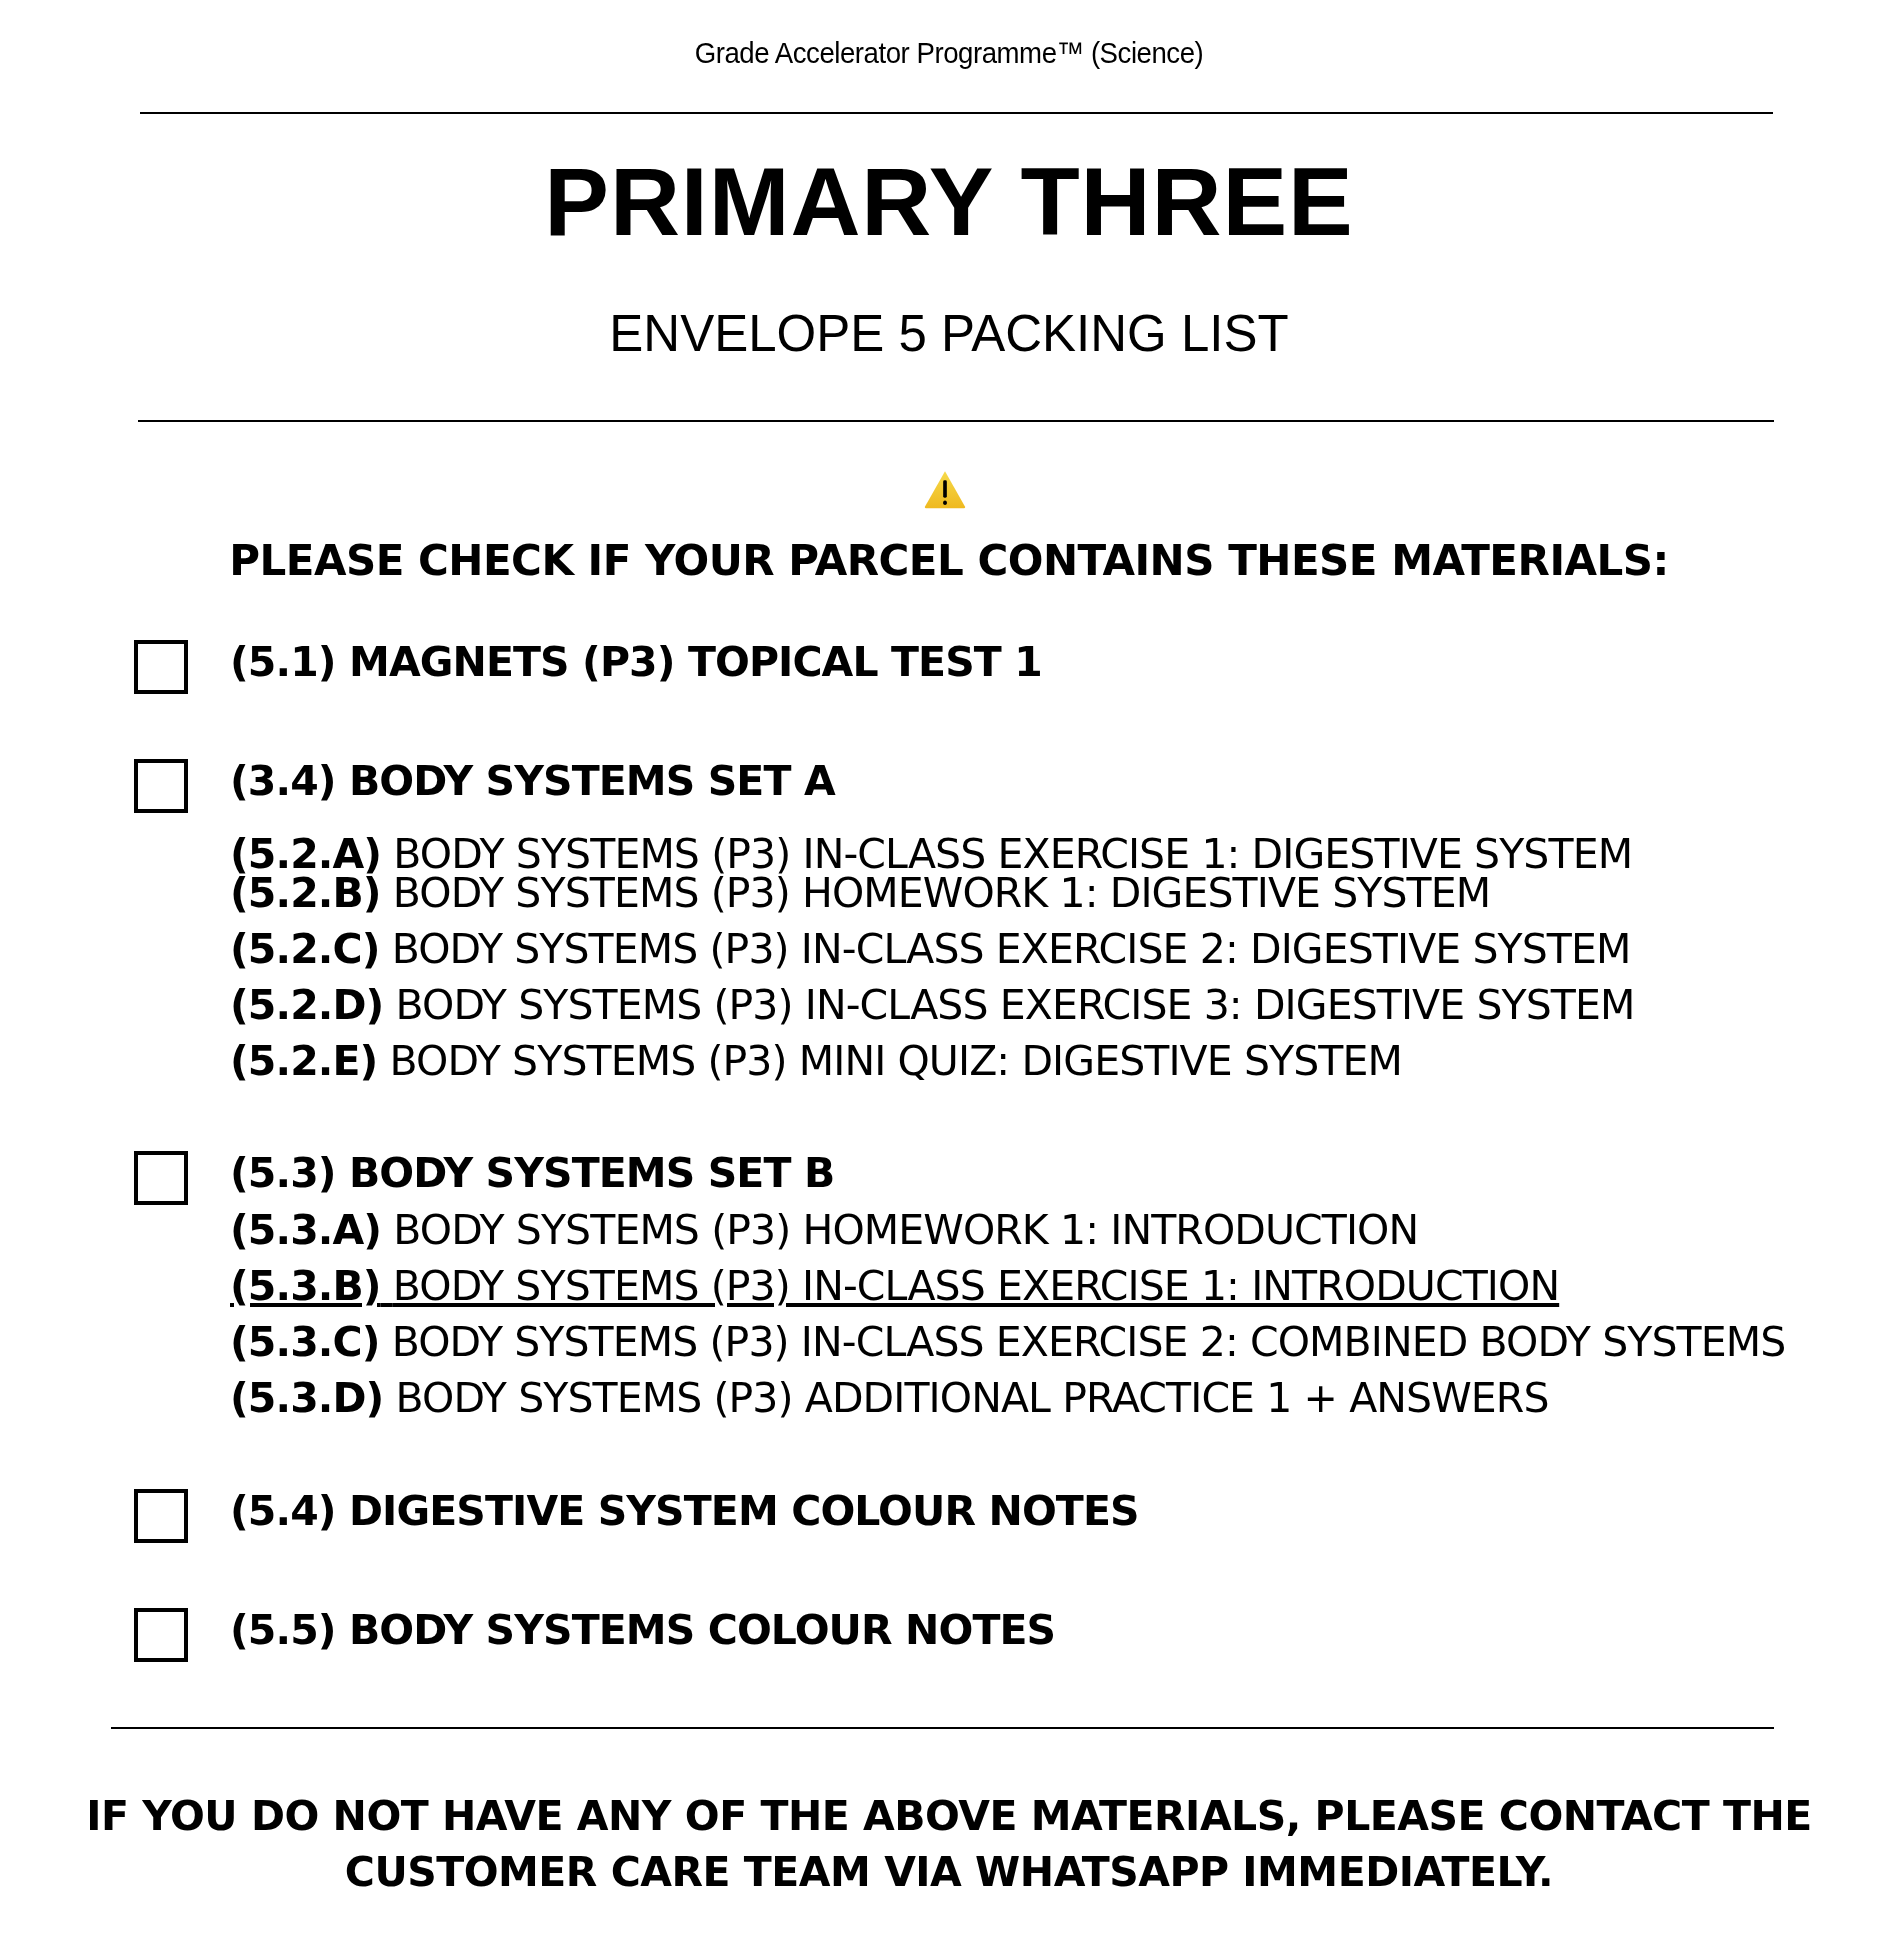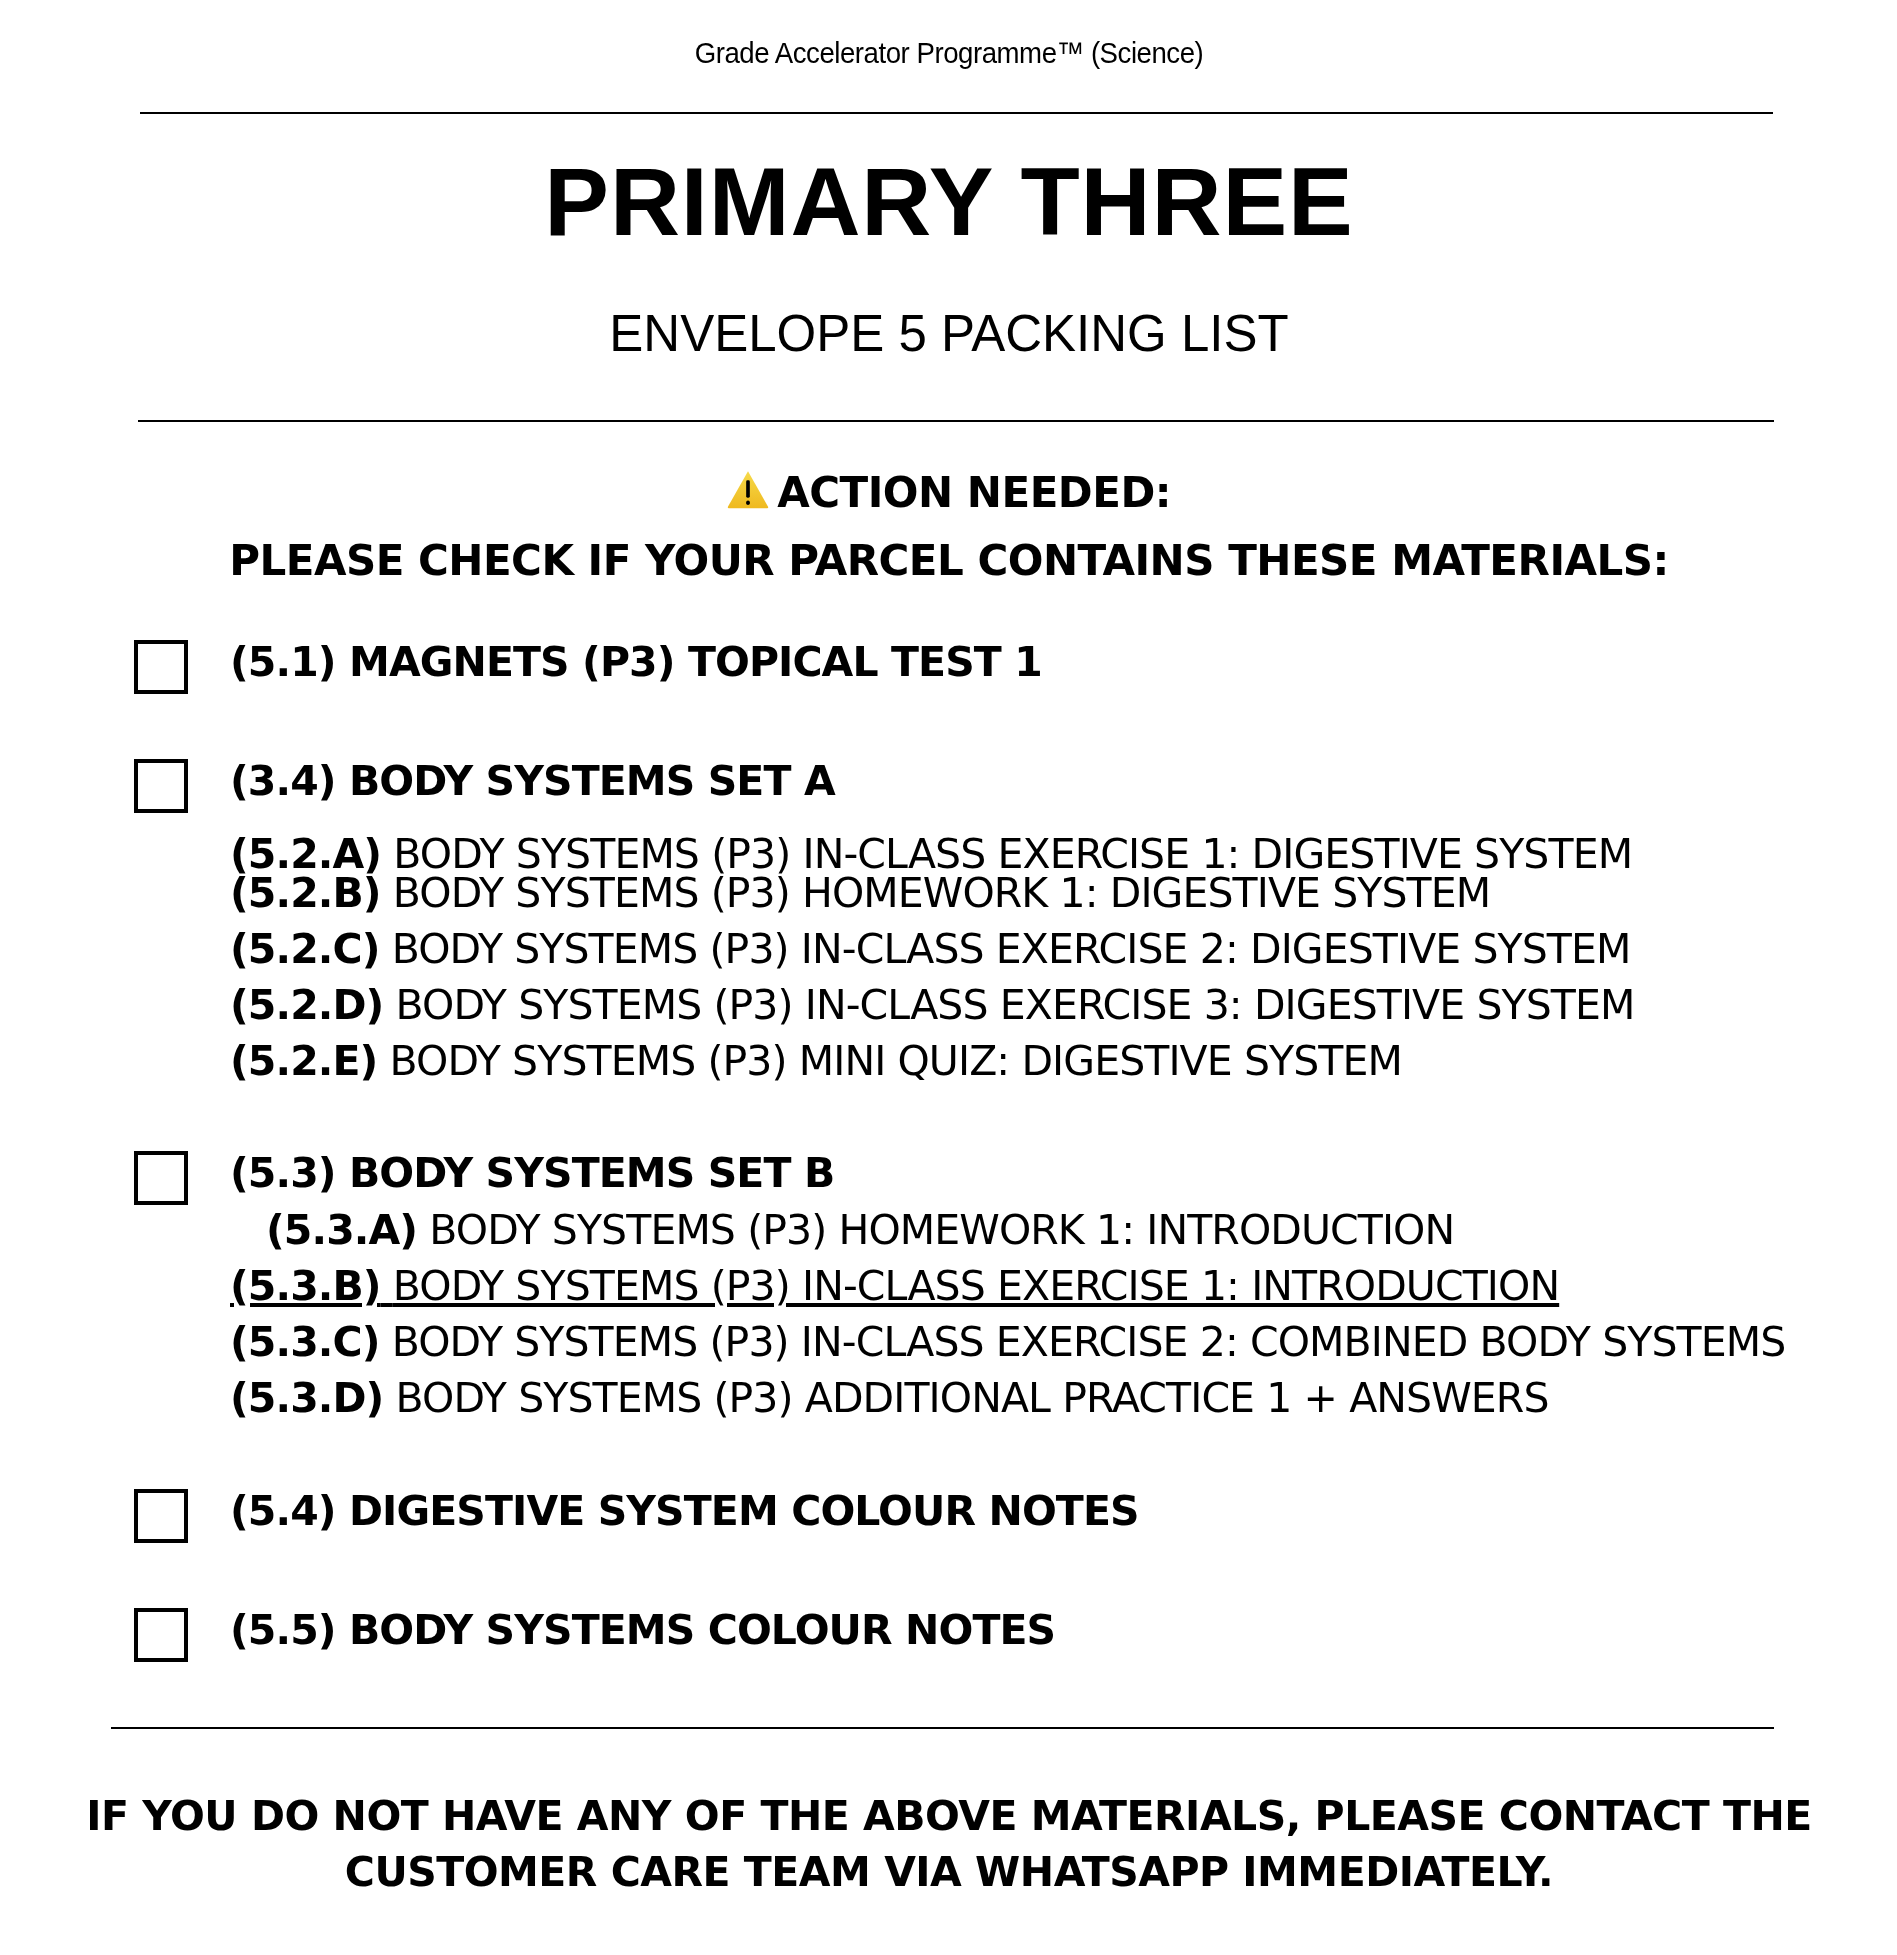--- a/index.html
+++ b/index.html
@@ -115,21 +115,21 @@
       <defs>
         <linearGradient id="wg" x1="0" y1="0" x2="0" y2="1">
           <stop offset="0" stop-color="#f6da4a"></stop>
           <stop offset="1" stop-color="#efb91f"></stop>
         </linearGradient>
       </defs>
       <path d="M46 2 L90 80 Q91 83 88 83 L4 83 Q1 83 2 80 Z" fill="url(#wg)"></path>
       <rect x="42" y="22" width="8" height="38" rx="3" fill="#000"></rect>
       <rect x="42" y="66" width="8" height="10" rx="4" fill="#000"></rect>
     </svg>
-  </span><span>ACTION NEEDED:</span>
+  </span>
 </div>
 <div class="abs center-text action action-line2">PLEASE CHECK IF YOUR PARCEL CONTAINS THESE MATERIALS:</div>
 
 <div class="checkbox" style="top:640px;"></div>
 <div class="item-line item-head" style="top:638px;">(5.1) MAGNETS (P3) TOPICAL TEST 1</div>
 
 <div class="checkbox" style="top:759px;"></div>
 <div class="item-line item-head" style="top:757px;">(3.4) BODY SYSTEMS SET A</div>
 <div class="item-line" style="top:830px;">
   <span class="code">(5.2.A)</span>
@@ -147,21 +147,21 @@
   <span class="code">(5.2.D)</span>
   <span class="desc">BODY SYSTEMS (P3) IN-CLASS EXERCISE 3: DIGESTIVE SYSTEM</span>
 </div>
 <div class="item-line" style="top:1037px;">
   <span class="code">(5.2.E)</span>
   <span class="desc">BODY SYSTEMS (P3) MINI QUIZ: DIGESTIVE SYSTEM</span>
 </div>
 
 <div class="checkbox" style="top:1151px;"></div>
 <div class="item-line item-head" style="top:1149px;">(5.3) BODY SYSTEMS SET B</div>
-<div class="item-line" style="top:1206px;margin-left:36px;">
+<div class="item-line" style="top:1206px;">
   <span class="code">(5.3.A)</span>
   <span class="desc">BODY SYSTEMS (P3) HOMEWORK 1: INTRODUCTION</span>
 </div>
 <div class="item-line" style="top:1262px;text-decoration:underline;">
   <span class="code">(5.3.B)</span>
   <span class="desc">BODY SYSTEMS (P3) IN-CLASS EXERCISE 1: INTRODUCTION</span>
 </div>
 <div class="item-line" style="top:1318px;">
   <span class="code">(5.3.C)</span>
   <span class="desc">BODY SYSTEMS (P3) IN-CLASS EXERCISE 2: COMBINED BODY SYSTEMS</span>

